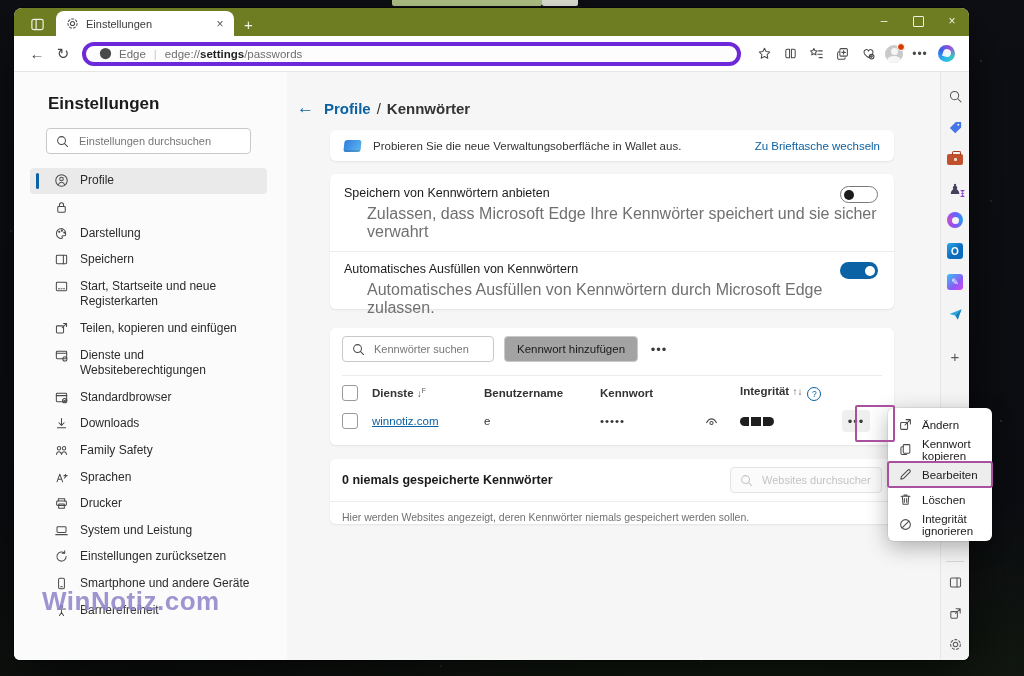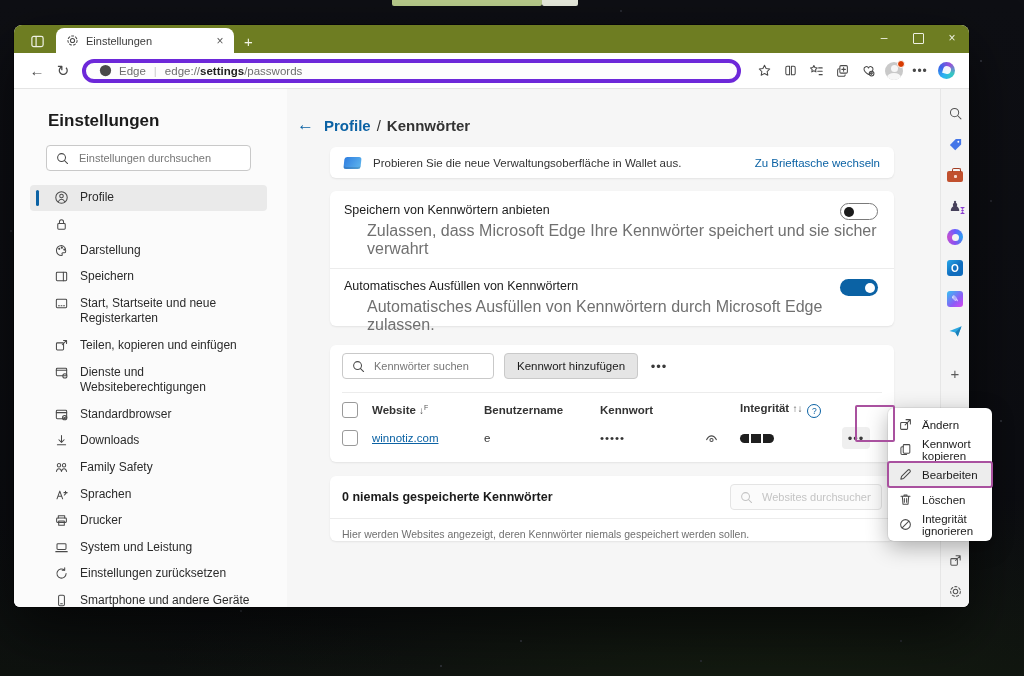--- a/index.html
+++ b/index.html
@@ -12,21 +12,21 @@
     -webkit-font-smoothing:antialiased;}
   .stars{position:absolute;width:2px;height:2px;border-radius:50%;background:transparent;
     box-shadow: 40px 120px #3a3d46, 120px 40px #2e3139, 240px 610px #34373f, 330px 70px #2c2f37,
       520px 640px #3a3d46, 700px 660px #2e3139, 860px 90px #34373f, 990px 200px #2c2f37,
       1000px 420px #34373f, 60px 420px #262932, 10px 230px #2c2f37, 900px 640px #2e3139,
       980px 60px #3a3d46, 440px 665px #34373f, 620px 10px #2e3139, 760px 30px #262932;}
   .topsliver{position:absolute;top:0;left:392px;width:150px;height:6px;background:#b9cc8c;border-radius:0 0 2px 2px;}
   .topsliver2{position:absolute;top:0;left:542px;width:36px;height:6px;background:#e9ecde;border-radius:0 0 2px 2px;}
 
   
-  #win{position:absolute;left:14px;top:25px;width:955px;height:582px;border-radius:8px 8px 6px 6px;
+  #win{position:absolute;left:14px;top:8px;width:955px;height:652px;border-radius:8px 8px 6px 6px;
     background:#fff;box-shadow:0 22px 60px rgba(0,0,0,.6), 0 0 0 1px rgba(0,0,0,.35);}
   .titlebar{position:absolute;left:0;top:0;right:0;height:28px;border-radius:8px 8px 0 0;display:flex;align-items:flex-end;}
   .tb-left{display:flex;align-items:flex-end;height:100%;}
   .ws-btn{width:30px;height:24px;display:flex;align-items:center;justify-content:center;margin:0 4px 0 8px;}
   .tab{width:178px;height:25px;background:#fff;border-radius:8px 8px 0 0;display:flex;align-items:center;
     padding:0 6px 0 9px;box-sizing:border-box;}
   .tab-title{flex:1;font-size:11px;color:#3b3b3b;margin-left:6px;white-space:nowrap;overflow:hidden;}
   .tab-close{color:#5a5a5a;font-size:12px;width:16px;height:16px;line-height:16px;text-align:center;border-radius:3px;}
   .newtab{color:#f2f4e4;font-size:15px;margin:0 0 4px 10px;line-height:14px;}
   .caption{position:absolute;right:0;top:0;height:26px;display:flex;}
@@ -92,21 +92,21 @@
   .more-link .chev{font-size:9px;margin-left:5px;}
 
   .card.saved{top:256px;height:117px;padding:8px 12px;}
   .saved-head{display:flex;align-items:center;}
   .saved-tt{flex:1;}
   .saved-tt .t1{font-size:12.5px;font-weight:700;color:#1b1b1b;}
   .saved-tt .t2{font-size:10.5px;color:#707070;margin-top:3px;}
   .mini-search{width:152px;height:26px;border:1px solid #c9c9c9;border-radius:4px;background:#fff;display:flex;align-items:center;padding:0 8px;box-sizing:border-box;}
   .mini-search input{border:0;outline:0;background:transparent;font-size:11px;color:#444;width:100%;font-family:"Liberation Sans",sans-serif;}
   .mini-search input::placeholder{color:#767676;}
-  .btn{height:26px;border:1px solid #c9c9c9;border-radius:4px;background:#e5e5e5;font-size:11.5px;color:#1b1b1b;
+  .btn{height:26px;border:1px solid #c9c9c9;border-radius:4px;background:#a3a3a3;font-size:11.5px;color:#1b1b1b;
     display:flex;align-items:center;padding:0 12px;margin-left:10px;box-sizing:border-box;}
   .more-dots{font-size:13px;color:#3a3a3a;margin-left:10px;width:22px;text-align:center;letter-spacing:1px;}
   .tbl-head,.tbl-row{display:grid;grid-template-columns:30px 112px 116px 104px 36px 1fr 40px;align-items:center;}
   .tbl-head{margin-top:13px;border-top:1px solid #ececec;padding-top:9px;font-size:11.5px;font-weight:700;color:#333;}
   .tbl-row{margin-top:9px;font-size:11.5px;color:#333;}
   .chk{width:14px;height:14px;border:1px solid #9a9a9a;border-radius:3px;background:#fff;}
   .sorticon{font-weight:400;color:#555;font-size:10px;}
   .sorticon sup{font-size:7px;}
   .helpq{display:inline-block;width:12px;height:12px;border:1px solid #0b62a4;border-radius:50%;color:#0b62a4;
     font-size:8.5px;line-height:12px;text-align:center;font-weight:400;margin-left:5px;vertical-align:-2px;}
@@ -454,21 +454,21 @@
                   </svg>
                 </span>
               <input placeholder="Kennwörter suchen" style="">
             </div>
             <div class="btn">Kennwort hinzufügen</div>
             <div class="more-dots">•••</div>
           </div>
 
           <div class="tbl-head">
             <span class="chk"></span>
-            <span><span>Website</span> <span class="sorticon"><span>↓</span><sup>F</sup></span></span>
+            <span><span>Dienste</span> <span class="sorticon"><span>↓</span><sup>F</sup></span></span>
             <span>Benutzername</span>
             <span>Kennwort</span>
             <span></span>
             <span><span>Integrität</span> <span class="sorticon">↑↓</span><span class="helpq">?</span></span>
             <span></span>
           </div>
 
           <div class="tbl-row">
             <span class="chk"></span>
             <span class="site-link">winnotiz.com</span>

